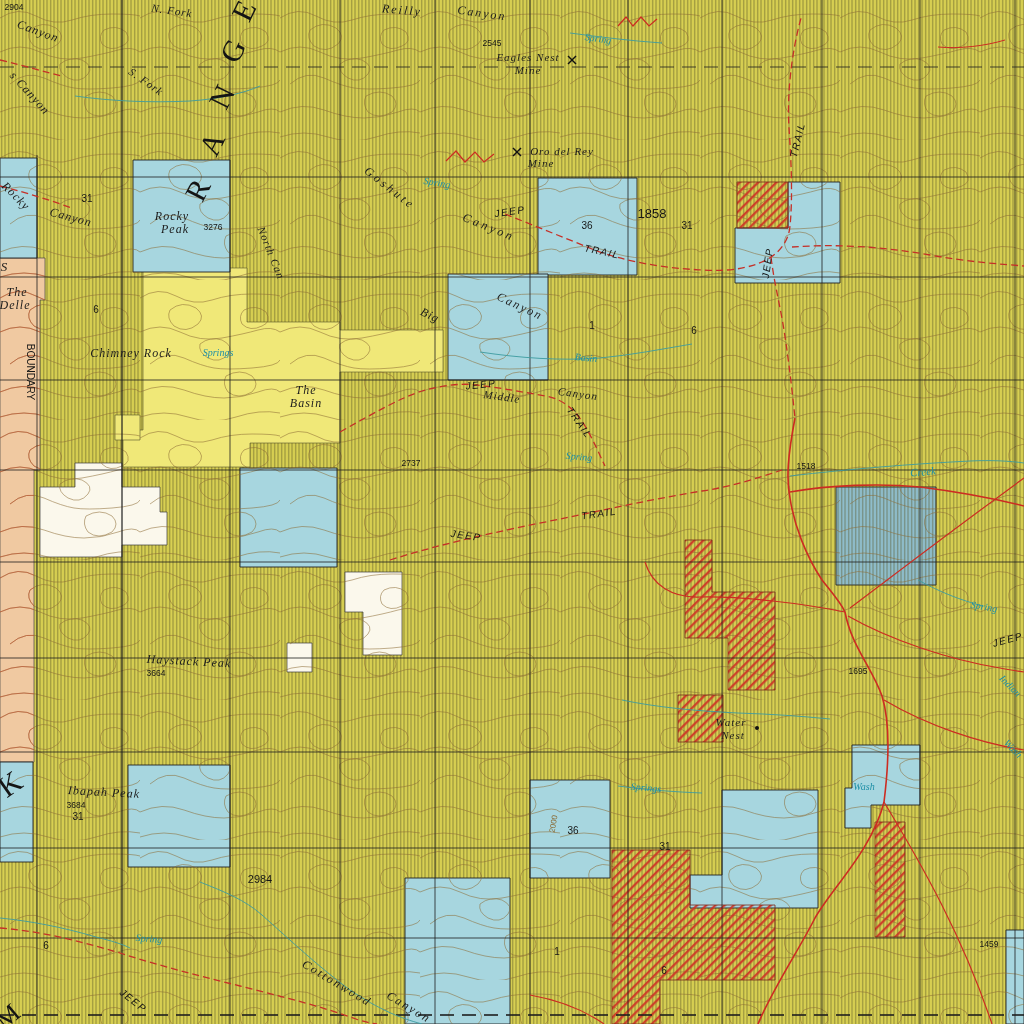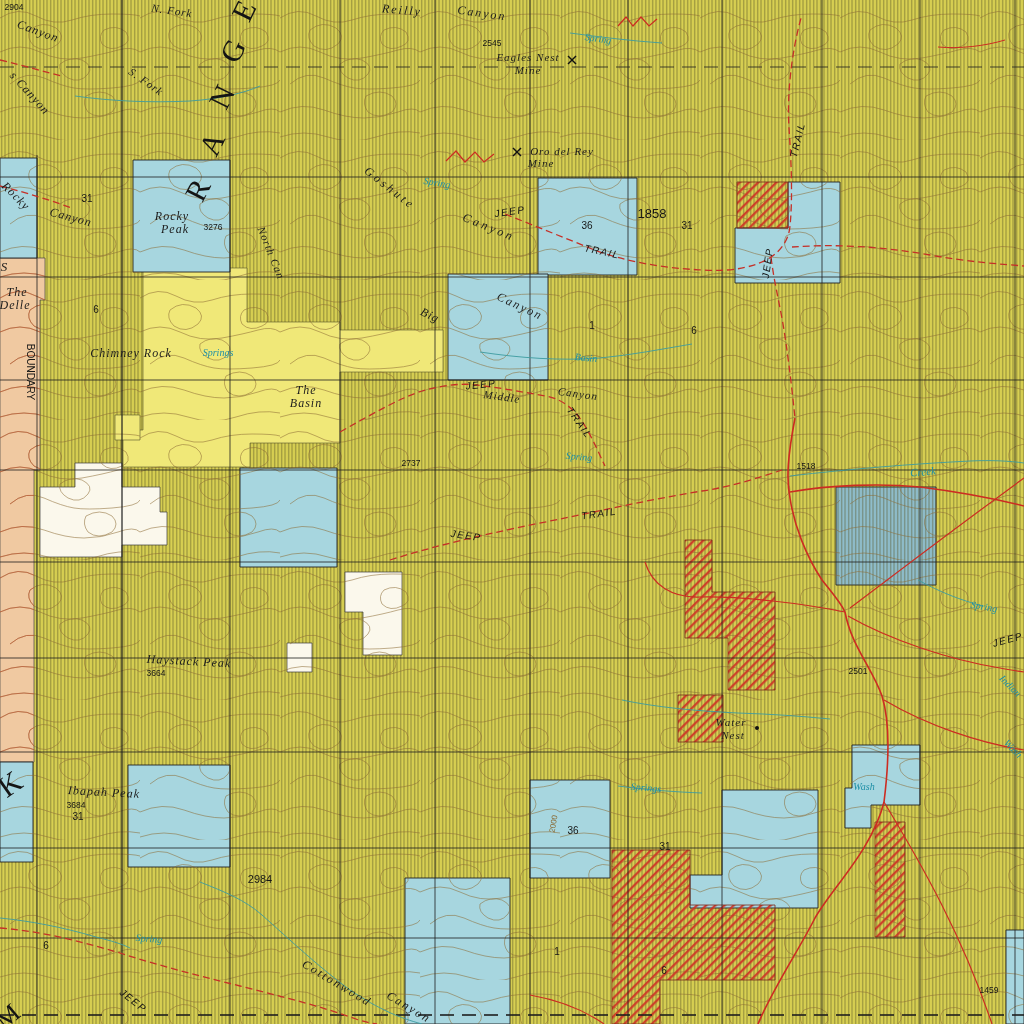--- a/index.html
+++ b/index.html
@@ -197,21 +197,21 @@
       <div class="lbl water" style="left: 579px; top: 457px; font-size: 10px; transform: translate(-50%, -50%) rotate(5deg);">Spring</div>
       <div class="lbl num" style="left: 411px; top: 463px; font-size: 8.5px; transform: translate(-50%, -50%) rotate(0deg);">2737</div>
       <div class="lbl num" style="left: 806px; top: 466px; font-size: 8.5px; transform: translate(-50%, -50%) rotate(0deg);">1518</div>
       <div class="lbl water" style="left: 923px; top: 472px; font-size: 11px; transform: translate(-50%, -50%) rotate(-5deg);">Creek</div>
       <div class="lbl trail" style="left: 466px; top: 536px; font-size: 10px; transform: translate(-50%, -50%) rotate(8deg);">JEEP</div>
       <div class="lbl trail" style="left: 599px; top: 514px; font-size: 10px; transform: translate(-50%, -50%) rotate(-8deg);">TRAIL</div>
       <div class="lbl feature" style="left: 189px; top: 661px; font-size: 12px; transform: translate(-50%, -50%) rotate(3deg);">Haystack Peak</div>
       <div class="lbl num" style="left: 156px; top: 673px; font-size: 8.5px; transform: translate(-50%, -50%) rotate(0deg);">3664</div>
       <div class="lbl feature" style="left: 731px; top: 722px; font-size: 11px; transform: translate(-50%, -50%) rotate(0deg); text-align: right;">Water</div>
       <div class="lbl feature" style="left: 733px; top: 735px; font-size: 11px; transform: translate(-50%, -50%) rotate(0deg);">Nest</div>
-      <div class="lbl num" style="left: 858px; top: 671px; font-size: 8.5px; transform: translate(-50%, -50%) rotate(0deg);">2501</div>
+      <div class="lbl num" style="left: 858px; top: 671px; font-size: 8.5px; transform: translate(-50%, -50%) rotate(0deg);">1695</div>
       <div class="lbl water" style="left: 646px; top: 788px; font-size: 10px; transform: translate(-50%, -50%) rotate(5deg);">Springs</div>
       <div class="lbl water" style="left: 864px; top: 787px; font-size: 10px; transform: translate(-50%, -50%) rotate(0deg);">Wash</div>
       <div class="lbl feature" style="left: 104px; top: 792px; font-size: 12px; transform: translate(-50%, -50%) rotate(3deg);">Ibapah Peak</div>
       <div class="lbl num" style="left: 76px; top: 805px; font-size: 8.5px; transform: translate(-50%, -50%) rotate(0deg);">3684</div>
       <div class="lbl num" style="left: 78px; top: 817px; font-size: 10px; transform: translate(-50%, -50%) rotate(0deg);">31</div>
       <div class="lbl big" style="left: 10px; top: 784px; font-size: 30px; transform: translate(-50%, -50%) rotate(-35deg);">K</div>
       <div class="lbl num" style="left: 260px; top: 879px; font-size: 11px; transform: translate(-50%, -50%) rotate(0deg);">2984</div>
       <div class="lbl num" style="left: 573px; top: 831px; font-size: 10px; transform: translate(-50%, -50%) rotate(0deg);">36</div>
       <div class="lbl contour" style="left: 554px; top: 824px; font-size: 8px; transform: translate(-50%, -50%) rotate(-80deg);">2000</div>
       <div class="lbl num" style="left: 665px; top: 847px; font-size: 10px; transform: translate(-50%, -50%) rotate(0deg);">31</div>
@@ -219,16 +219,16 @@
       <div class="lbl num" style="left: 664px; top: 971px; font-size: 10px; transform: translate(-50%, -50%) rotate(0deg);">6</div>
       <div class="lbl num" style="left: 46px; top: 946px; font-size: 10px; transform: translate(-50%, -50%) rotate(0deg);">6</div>
       <div class="lbl water" style="left: 149px; top: 939px; font-size: 10px; transform: translate(-50%, -50%) rotate(5deg);">Spring</div>
       <div class="lbl trail" style="left: 133px; top: 1001px; font-size: 10px; transform: translate(-50%, -50%) rotate(38deg);">JEEP</div>
       <div class="lbl big" style="left: 8px; top: 1017px; font-size: 26px; transform: translate(-50%, -50%) rotate(-40deg);">M</div>
       <div class="lbl feature" style="left: 337px; top: 983px; font-size: 12px; letter-spacing: 2px; transform: translate(-50%, -50%) rotate(31deg);">Cottonwood</div>
       <div class="lbl feature" style="left: 409px; top: 1007px; font-size: 12px; letter-spacing: 2px; transform: translate(-50%, -50%) rotate(31deg);">Canyon</div>
       <div class="lbl trail" style="left: 1008px; top: 640px; font-size: 10px; transform: translate(-50%, -50%) rotate(-15deg);">JEEP</div>
       <div class="lbl water" style="left: 1010px; top: 686px; font-size: 10px; transform: translate(-50%, -50%) rotate(45deg);">Indian</div>
       <div class="lbl water" style="left: 1013px; top: 749px; font-size: 10px; transform: translate(-50%, -50%) rotate(45deg);">Wash</div>
-      <div class="lbl num" style="left: 989px; top: 944px; font-size: 8.5px; transform: translate(-50%, -50%) rotate(0deg); margin-top: 46px;">1459</div>
+      <div class="lbl num" style="left: 989px; top: 944px; font-size: 8.5px; transform: translate(-50%, -50%) rotate(0deg);">1459</div>
       <div class="lbl water" style="left: 984px; top: 607px; font-size: 10px; transform: translate(-50%, -50%) rotate(10deg);">Spring</div>
     </div>
 </div>
 
 </body></html>

